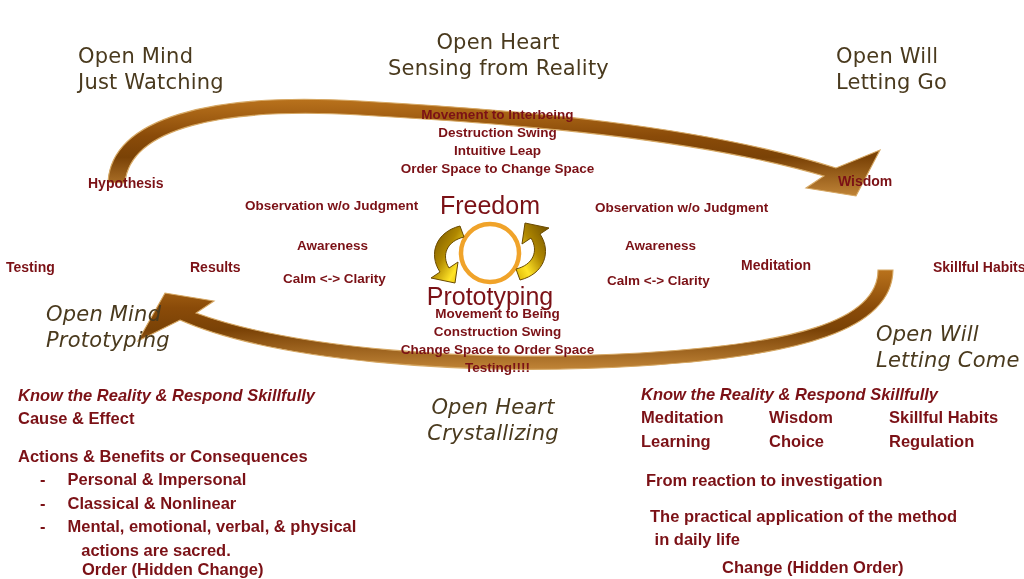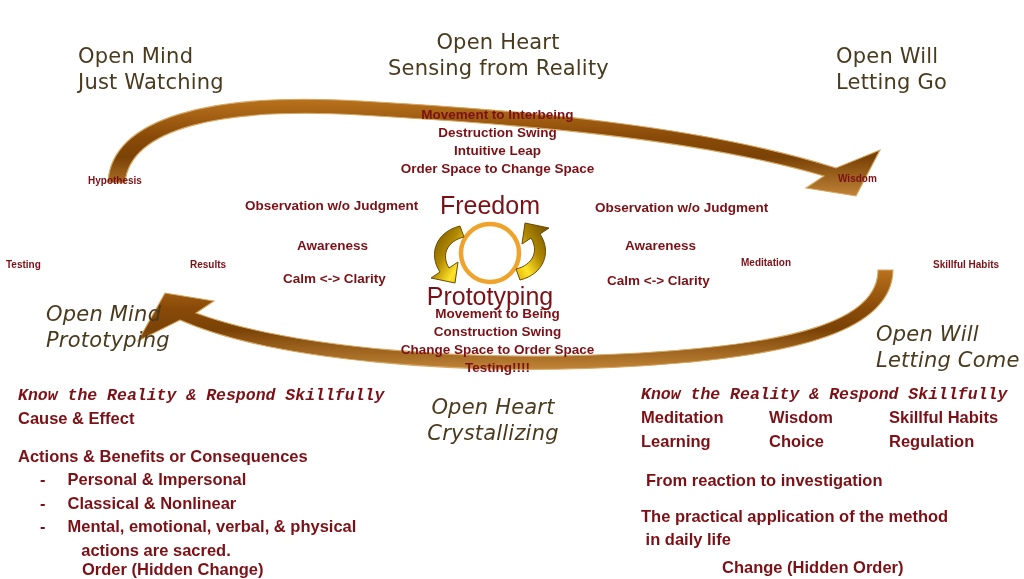--- a/index.html
+++ b/index.html
@@ -37,32 +37,32 @@
   .outer-label.italic { font-style: italic; }
   .outer-label.center { text-align: center; }
 
   
   .dr {
     color: #7b1116;
     font-weight: bold;
     white-space: pre;
   }
   .dr-small { font-size: 13.5px; }
-  .dr-node  { font-size: 10px; }
+  .dr-node  { font-size: 14px; }
   .dr-center-title { font-size: 25px; color: #7b1116; font-weight: normal; }
   .ul { }
 
   .block-text {
     color: #7b1116;
     font-weight: bold;
     font-size: 16.5px;
     line-height: 1.42;
     white-space: pre;
   }
-  .block-text.italic { font-style: italic; font-family: Liberation Mono, monospace; }
+  .block-text.italic { font-style: italic; }
 
   .center-stack { text-align: center; }
   .center-stack div { line-height: 1.33; }
 </style>
 </head>
 <body>
 
 <div id="canvas">
 
   <svg class="layer" viewBox="0 0 1024 579">
@@ -255,19 +255,19 @@
       <span class="block-text ul">Skillful Habits</span>
     </div>
     <div style="display:flex;">
       <span class="block-text ul" style="width:128px;">Learning</span>
       <span class="block-text ul" style="width:120px;">Choice</span>
       <span class="block-text ul">Regulation</span>
     </div>
     <div style="height:16px;"></div>
     <div class="block-text" style="margin-left:5px;">From reaction to investigation</div>
     <div style="height:12px;"></div>
-    <div class="block-text" style="">The practical application of the method
+    <div class="block-text" style="margin-left:9px;">The practical application of the method
  in daily life</div>
   </div>
 
   <div class="abs block-text" style="left:722px; top:556px;">Change (Hidden Order)</div>
 
 </div>
 
 </body></html>

